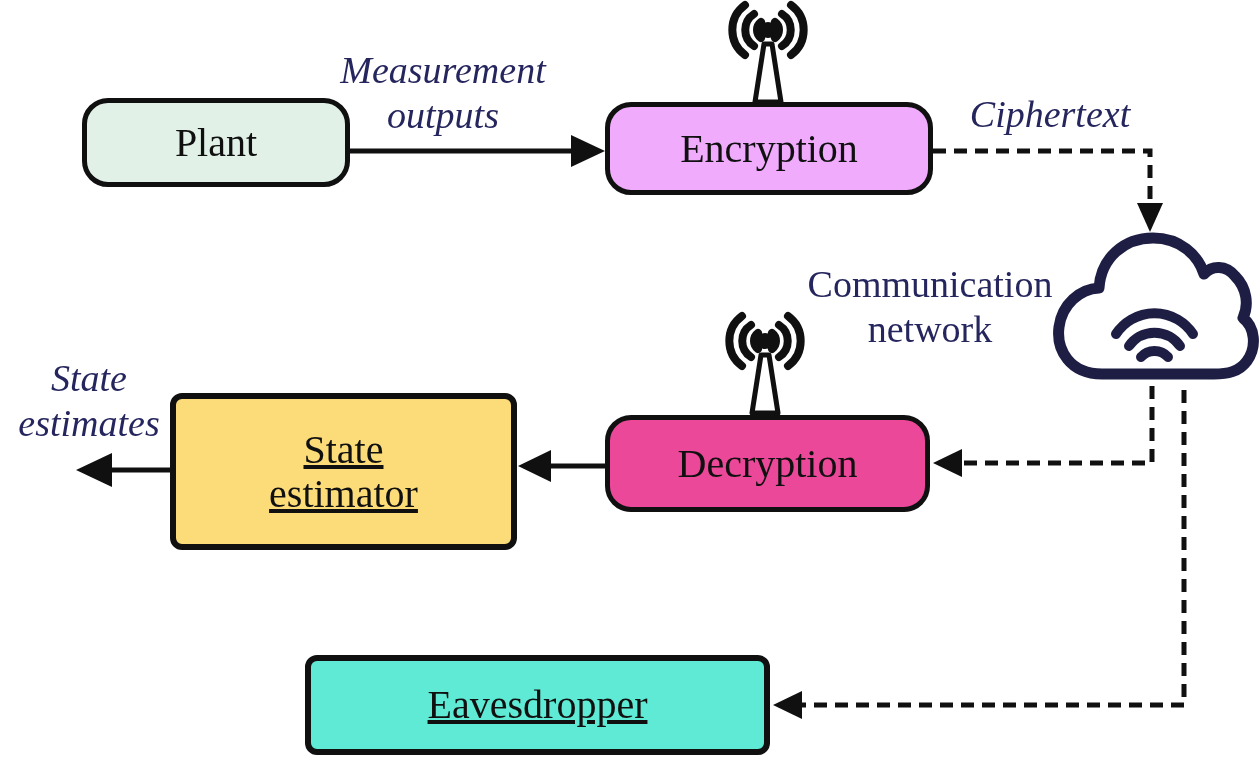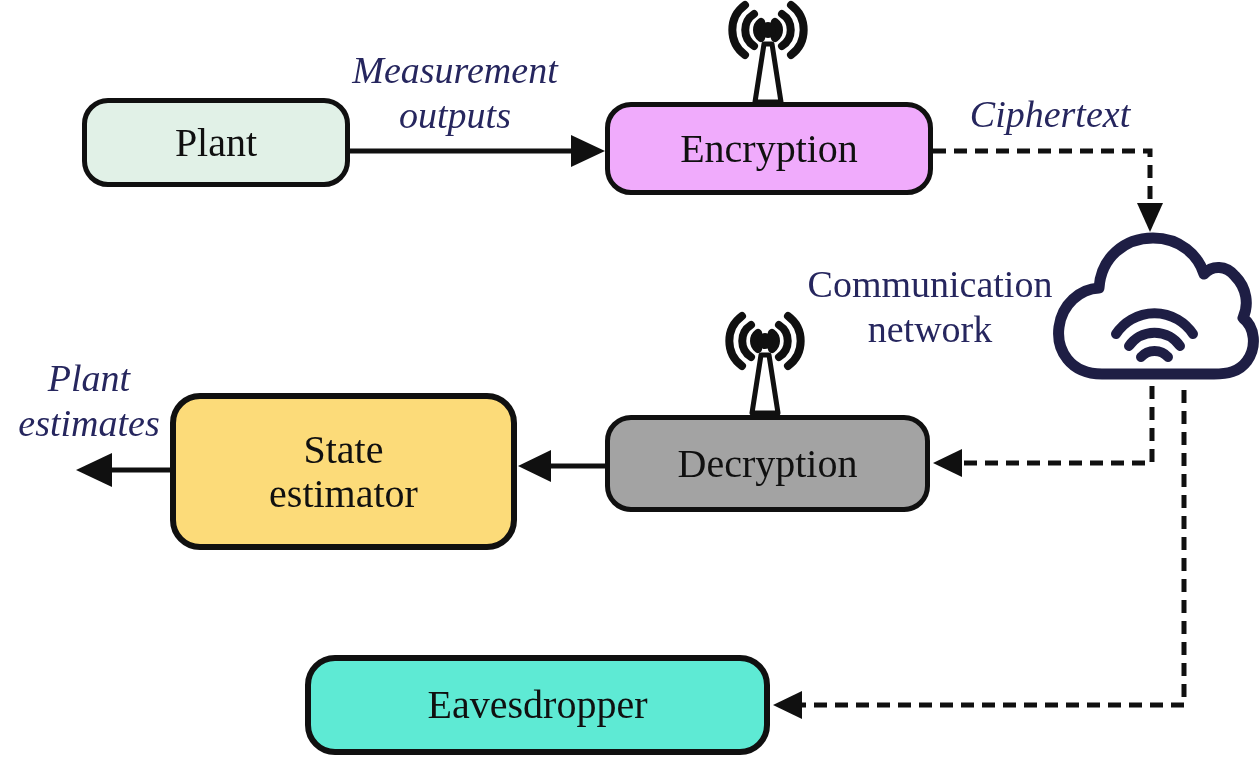--- a/index.html
+++ b/index.html
@@ -19,21 +19,21 @@
   .cloud-body{fill:#ffffff;stroke:var(--cloud-navy);stroke-width:11;stroke-linejoin:round;stroke-linecap:round;}
   .wifi-arc{stroke:var(--cloud-navy);stroke-width:10;fill:none;stroke-linecap:round;}
 
   
   .node{
     position:absolute;border:5px solid var(--ink);border-radius:26px;
     display:flex;align-items:center;justify-content:center;
     color:var(--ink);font-size:40px;line-height:1.1;text-align:center;
     box-sizing:border-box;
   }
-  .node.thick{border-width:6px;border-radius:30px;}
+  .node.thick{border-width:6px;border-radius:12px;text-decoration:underline;}
   .node .lbl{display:inline-block;}
   #box-state-estimator .lbl{max-width:220px;}
 
   
   .flow-label{
     position:absolute;color:var(--navy);font-size:38px;line-height:1.18;
     text-align:center;font-style:italic;
   }
   .flow-label.upright{font-style:normal;}
 </style>
@@ -111,33 +111,33 @@
   </svg>
 
   <div class="node" id="box-plant" style="left: 82px; top: 98px; width: 268px; height: 89px; background: rgb(225, 241, 231);">
     <span class="lbl">Plant</span>
   </div>
 
   <div class="node" id="box-encryption" style="left: 605px; top: 102px; width: 328px; height: 93px; background: #f0abfc;">
     <span class="lbl">Encryption</span>
   </div>
 
-  <div class="node" id="box-decryption" style="left: 605px; top: 415px; width: 325px; height: 97px; background: #a3a3a3;">
+  <div class="node" id="box-decryption" style="left: 605px; top: 415px; width: 325px; height: 97px; background: #ec4899;">
     <span class="lbl">Decryption</span>
   </div>
 
   <div class="node thick" id="box-state-estimator" style="left: 170px; top: 393px; width: 347px; height: 157px; background: rgb(252, 219, 121);">
     <span class="lbl">State estimator</span>
   </div>
 
   <div class="node thick" id="box-eavesdropper" style="left: 305px; top: 655px; width: 465px; height: 100px; background: #5eead4;">
     <span class="lbl">Eavesdropper</span>
   </div>
 
-  <div class="flow-label" style="left:330px;top:48px;width:250px;">Measurement outputs</div>
+  <div class="flow-label" style="left:318px;top:48px;width:250px;">Measurement outputs</div>
 
   <div class="flow-label" style="left:950px;top:92px;width:200px;">Ciphertext</div>
 
   <div class="flow-label upright" style="left:785px;top:262px;width:290px;">Communication network</div>
 
-  <div class="flow-label" style="left:0px;top:356px;width:178px;">Plant estimates</div>
+  <div class="flow-label" style="left:0px;top:356px;width:178px;">State estimates</div>
 
 </div>
 
 </body></html>

